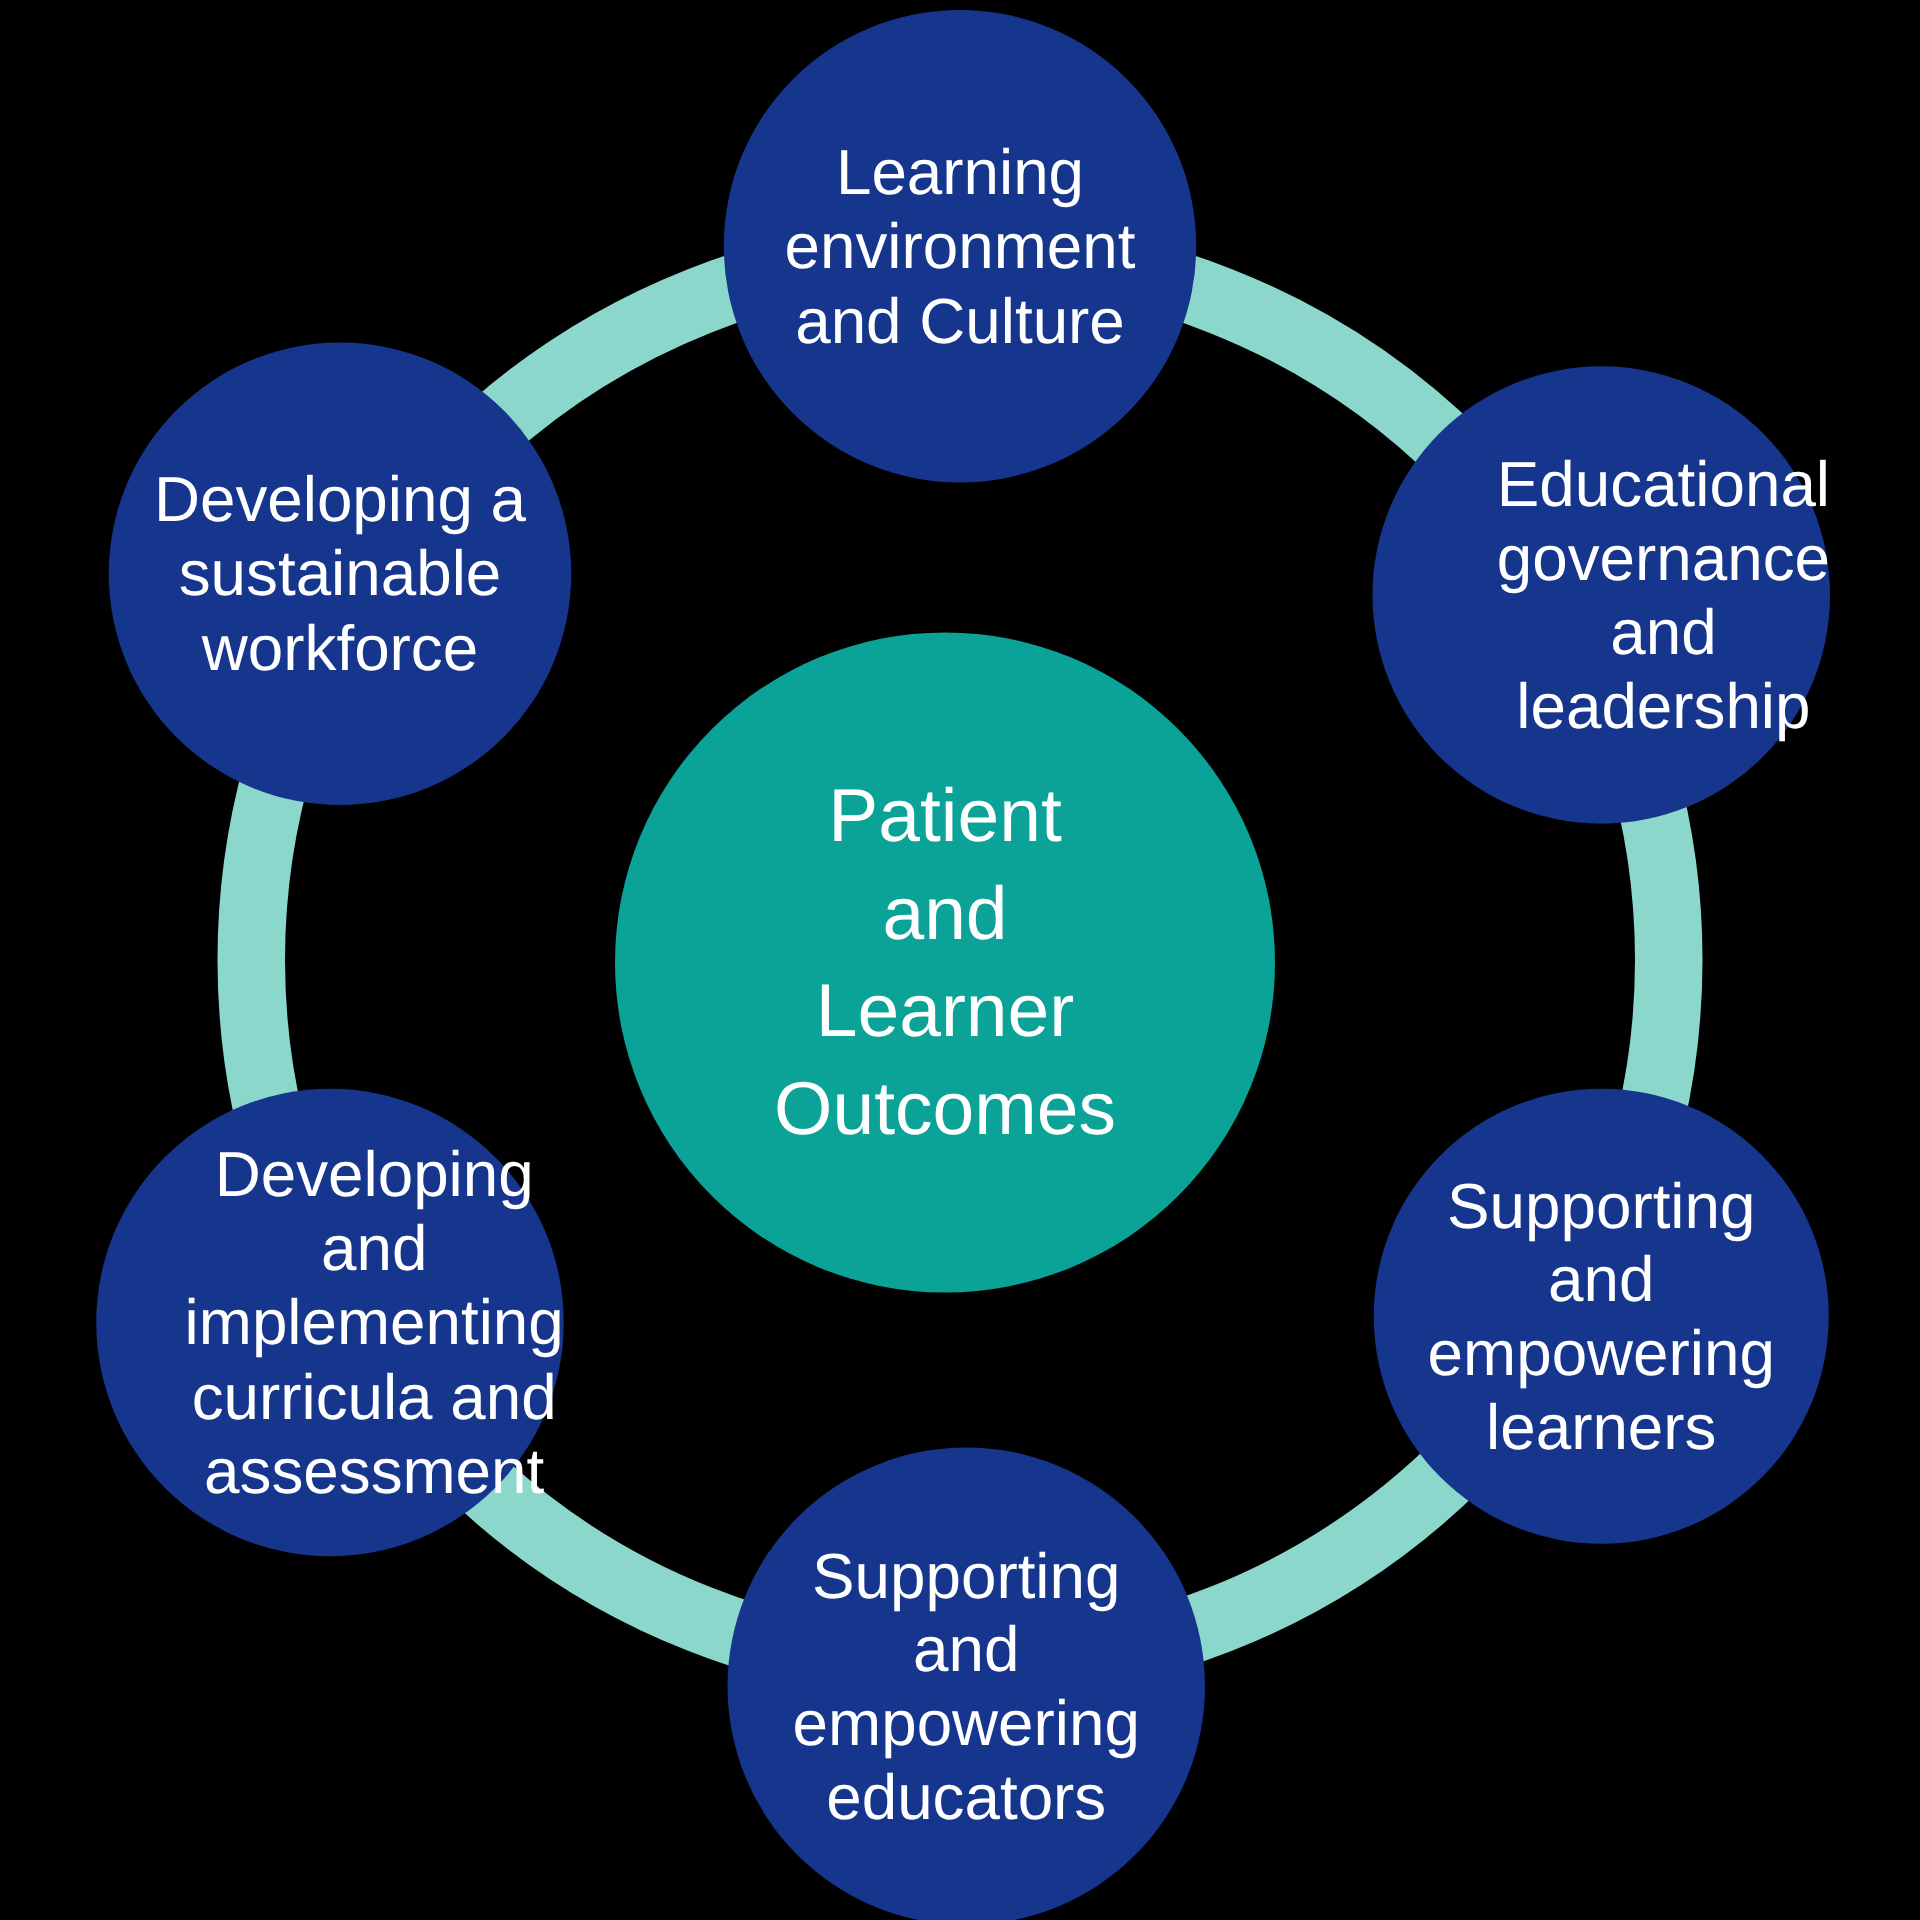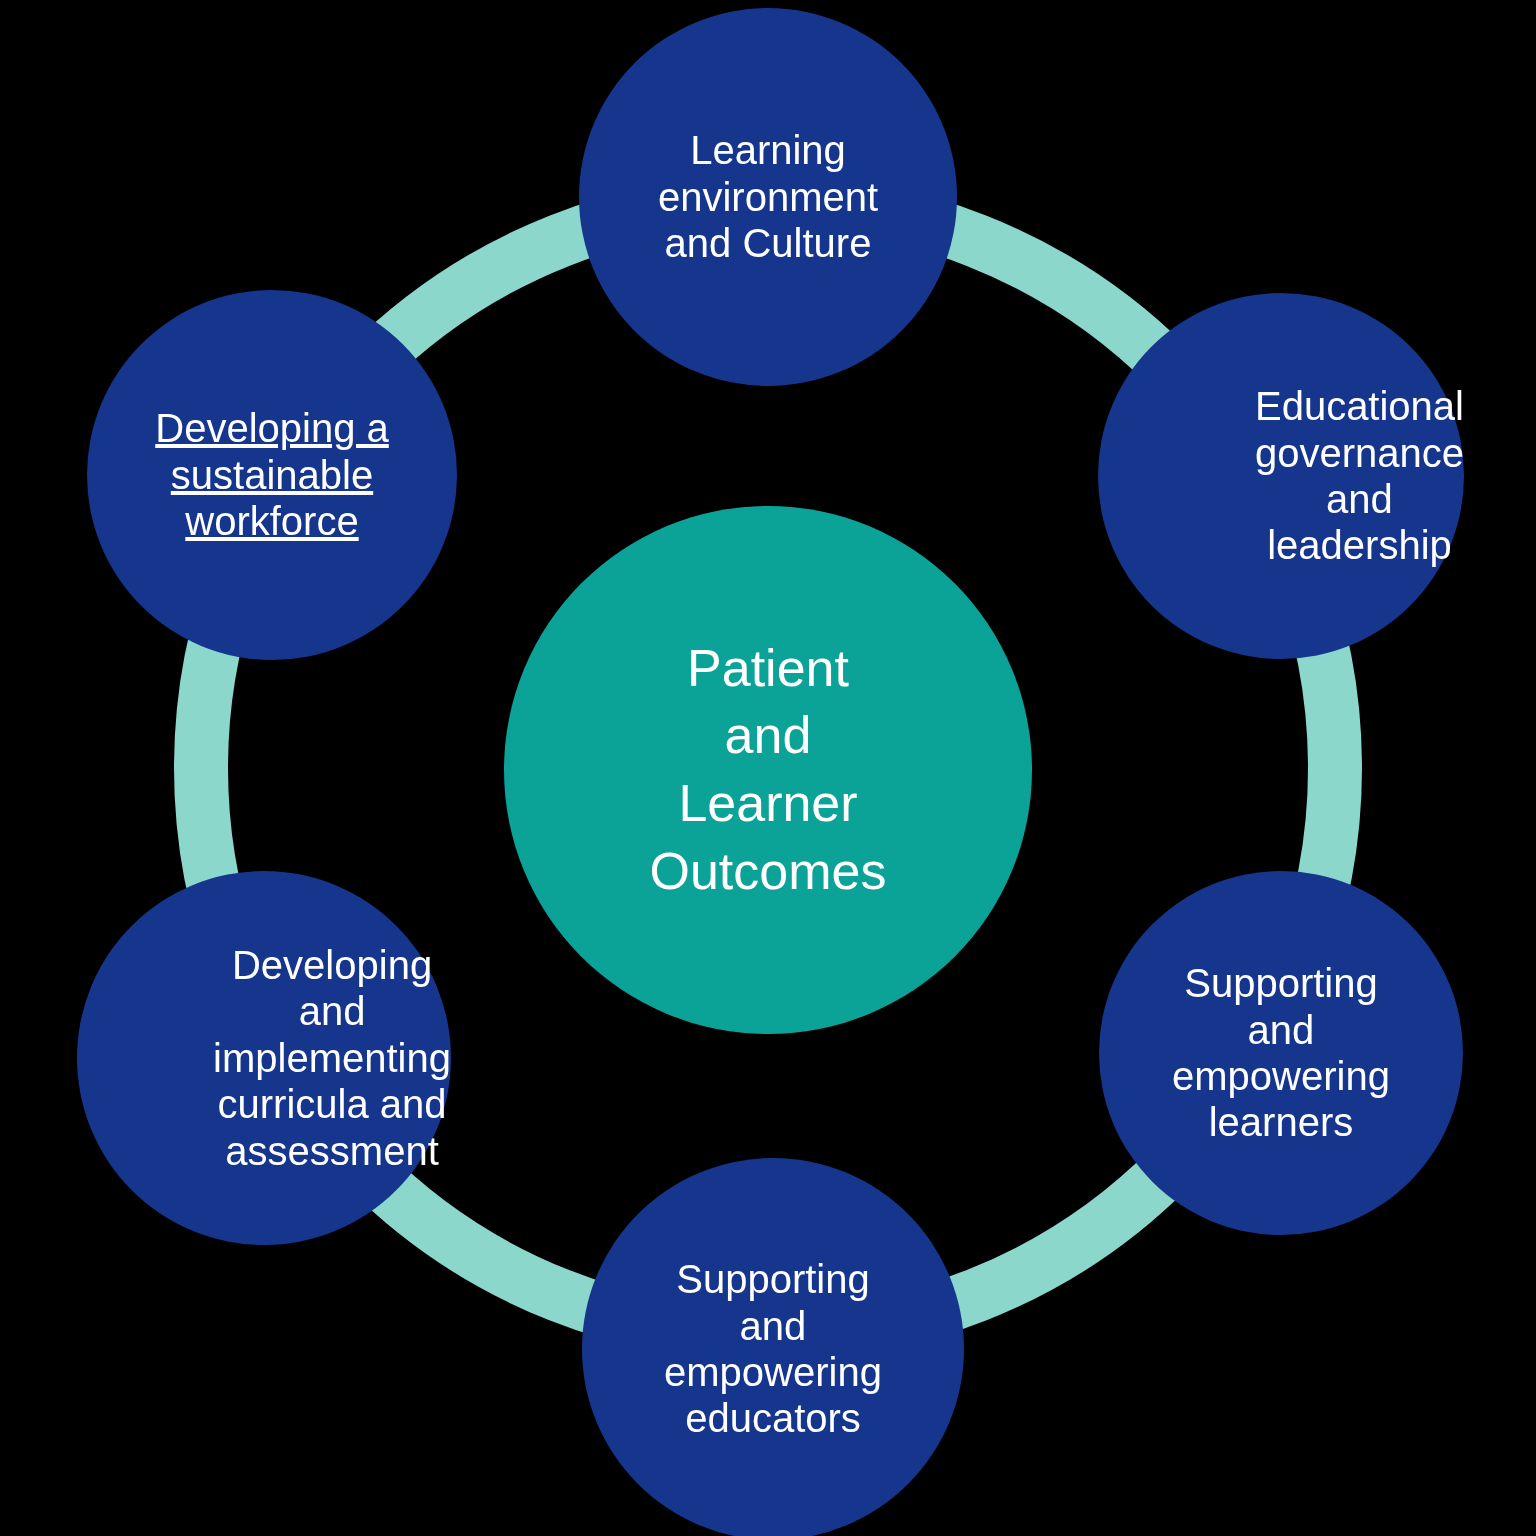--- a/index.html
+++ b/index.html
@@ -33,38 +33,38 @@
     justify-content: center;
     text-align: center;
     color: #FFFFFF;
   }
   .node .label {
     white-space: pre-line;
     display: block;
   }
   .node.outer {
     background: #16368E;
-    font-size: 40px;
+    font-size: 51px;
     line-height: 1.16;
   }
   .node.center {
     background: #0BA298;
-    font-size: 52px;
+    font-size: 60px;
     line-height: 1.30;
-    left: 504px;
+    left: 492px;
     top: 506px;
     width: 528px;
     height: 528px;
   }
   .node.pos-top        { left: 579px;  top: 8px;    width: 378px; height: 378px; }
   .node.pos-top-right  { left: 1098px; top: 293px;  width: 366px; height: 366px; justify-content: flex-end; }
   .node.pos-right      { left: 1099px; top: 871px;  width: 364px; height: 364px; }
   .node.pos-bottom     { left: 582px;  top: 1158px; width: 382px; height: 382px; }
   .node.pos-bottom-left{ left: 77px;   top: 871px;  width: 374px; height: 374px; justify-content: flex-end; }
-  .node.pos-top-left   { left: 87px;   top: 290px;  width: 370px; height: 370px; text-decoration: underline; }
+  .node.pos-top-left   { left: 87px;   top: 274px;  width: 370px; height: 370px; }
 </style>
 </head>
 <body>
 
 <div class="canvas">
 
   <div class="ring"></div>
 
   <div class="node outer pos-top">
     <span class="label">Learning

